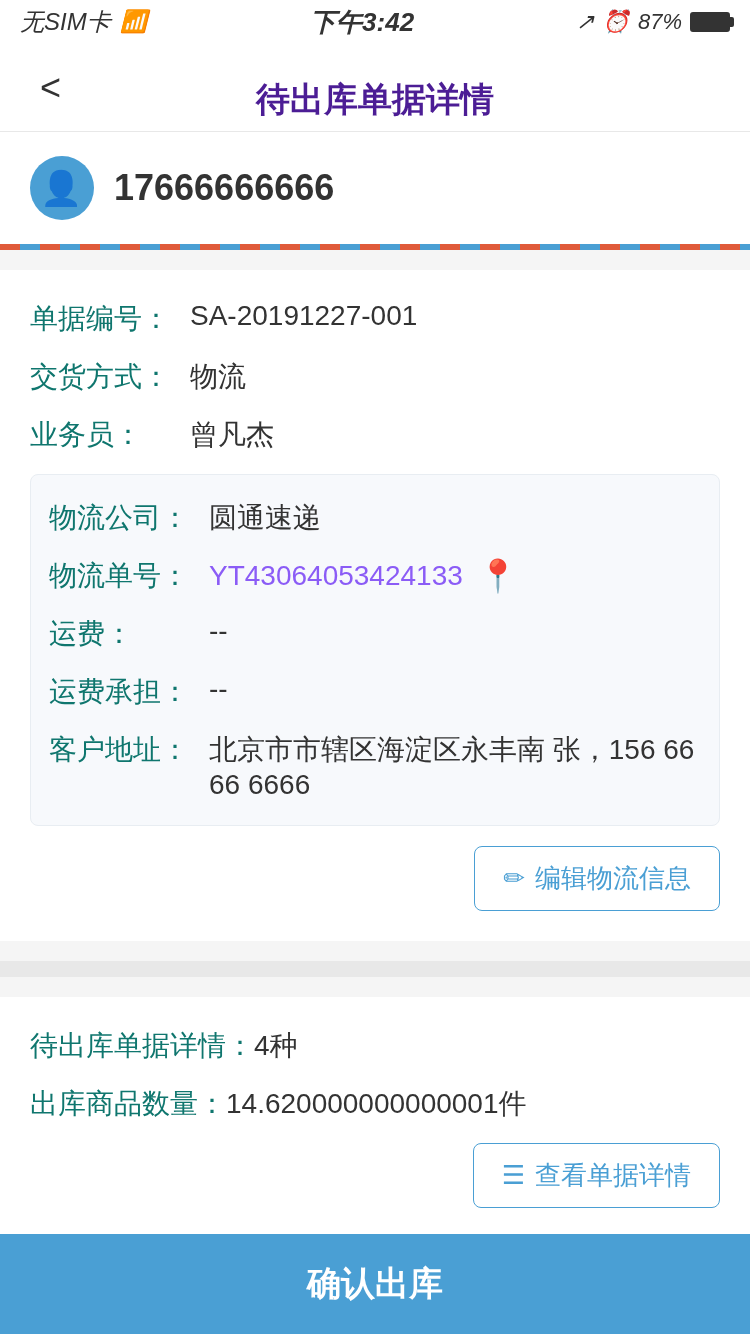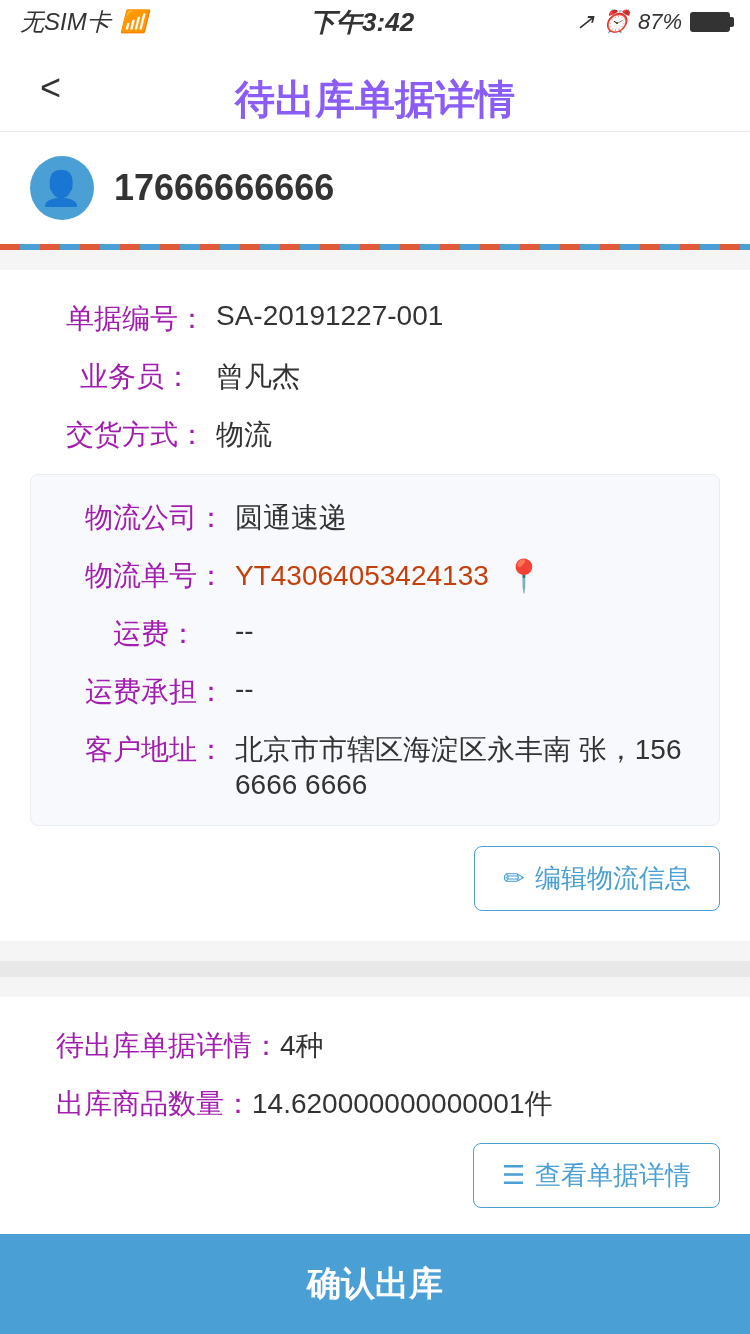--- a/index.html
+++ b/index.html
@@ -64,23 +64,23 @@
     .back-btn {
       color: #333;
       font-size: 36px;
       cursor: pointer;
       padding: 10px;
     }
     .nav-title {
       position: absolute;
       left: 50%;
       transform: translateX(-50%);
-      font-size: 40px;
+      font-size: 34px;
       font-weight: 600;
-      color: #8b5cf6;
+      color: #4c1d95;
       margin-top: 24px;
     }
 
     
     .customer-header {
       background: #fff;
       padding: 24px 30px;
       display: flex;
       align-items: center;
       gap: 20px;
@@ -131,32 +131,31 @@
 
     .info-row {
       display: flex;
       align-items: flex-start;
       margin-bottom: 20px;
       font-size: 28px;
     }
     .info-row:last-child { margin-bottom: 0; }
 
     .info-label {
-      color: #a21caf;
+      color: #0f766e;
       min-width: 160px;
-      text-align: center;
+      text-align: left;
       flex-shrink: 0;
-      margin-left: 26px;
     }
     .info-value {
       color: #333;
       flex: 1;
       word-break: break-all;
     }
-    .info-value.blue { color: #c2410c; }
+    .info-value.blue { color: #8b5cf6; }
 
     .tracking-row {
       display: flex;
       align-items: center;
       gap: 16px;
     }
     .location-icon {
       color: #4a9fd4;
       font-size: 32px;
       cursor: pointer;
@@ -267,26 +266,26 @@
   </div>
 
   <div class="dashed-divider"></div>
 
   <div class="section">
     <div class="info-row">
       <span class="info-label">单据编号：</span>
       <span class="info-value">SA-20191227-001</span>
     </div>
     <div class="info-row">
+      <span class="info-label">交货方式：</span>
+      <span class="info-value">物流</span>
+    </div>
+    <div class="info-row">
       <span class="info-label">业务员：</span>
       <span class="info-value">曾凡杰</span>
-    </div>
-    <div class="info-row">
-      <span class="info-label">交货方式：</span>
-      <span class="info-value">物流</span>
     </div>
 
     <div class="section-inner">
       <div class="info-row">
         <span class="info-label">物流公司：</span>
         <span class="info-value">圆通速递</span>
       </div>
       <div class="info-row">
         <span class="info-label">物流单号：</span>
         <div class="tracking-row">

